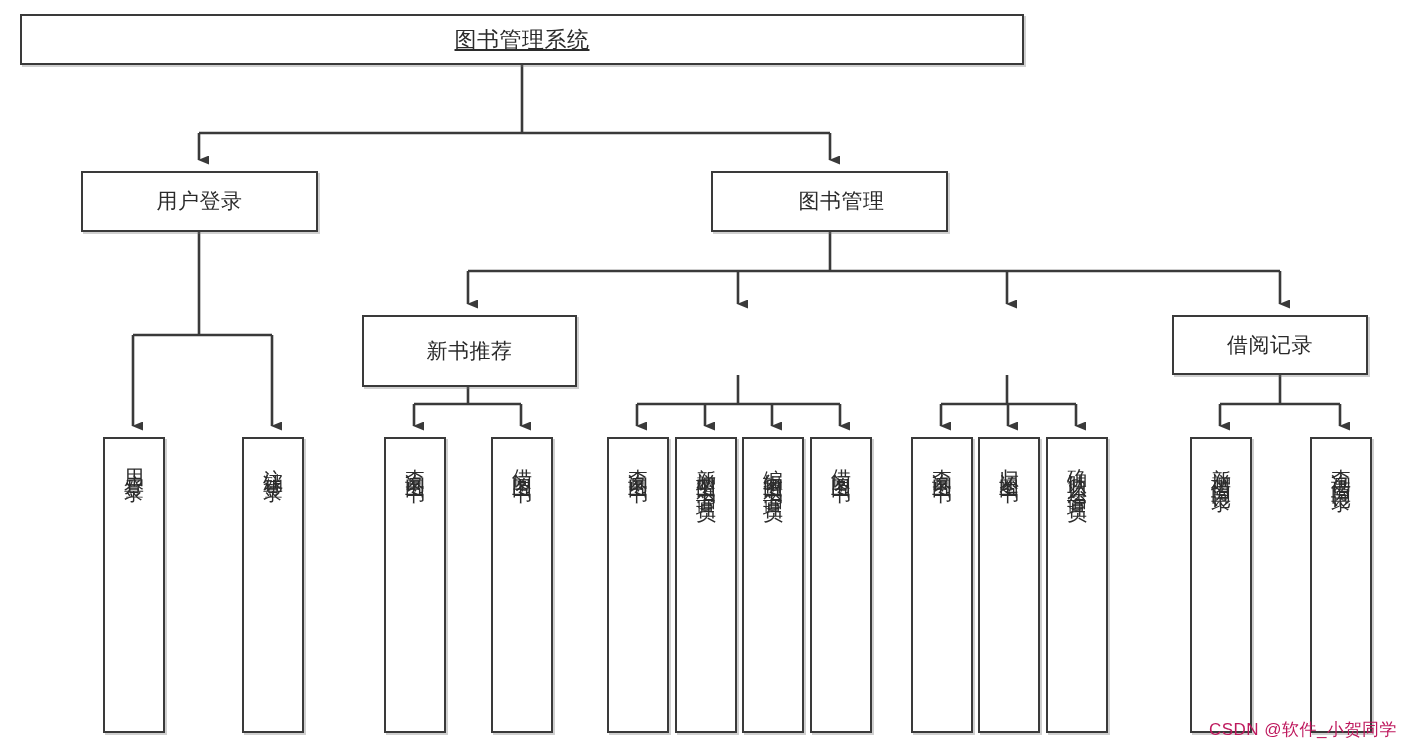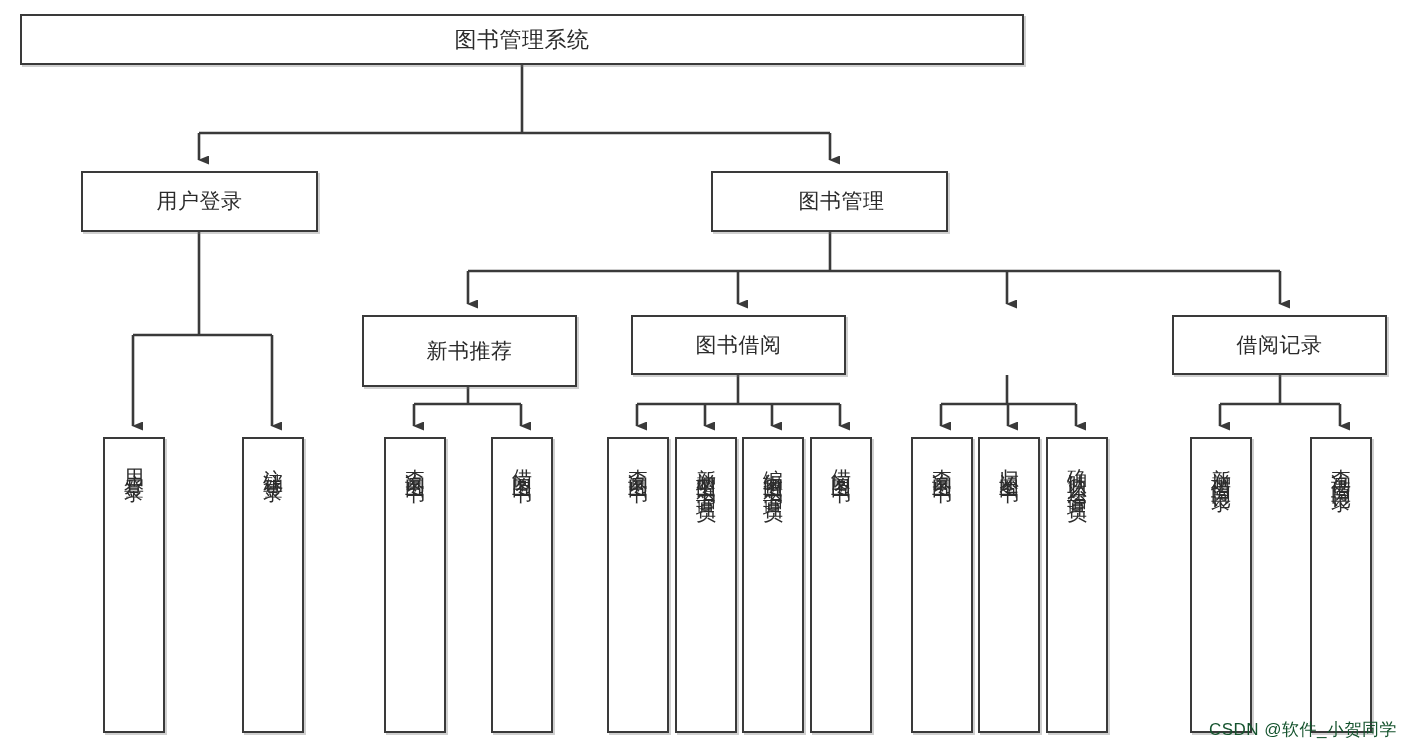--- a/index.html
+++ b/index.html
@@ -49,30 +49,30 @@
     padding-top: 14px;
   }
   .node.vertical .label {
     writing-mode: vertical-rl;
     text-orientation: upright;
     font-size: 20px;
     line-height: 1.45;
     letter-spacing: 5px;
     white-space: normal;
   }
-  .node.root .label   { font-size: 22px; }
+  .node.root .label   { font-size: 22px; text-decoration: underline; }
   .node.level2 .label { font-size: 21px; }
   .node.level3 .label { font-size: 21px; }
 
   #watermark {
     position: absolute;
     right: 8px;
     bottom: 6px;
     font-size: 17px;
-    color: #14532d;
+    color: #be185d;
     letter-spacing: 0.5px;
     z-index: 5;
     user-select: none;
   }
 </style>
 </head>
 <body>
 
 <div id="canvas">
 
@@ -133,24 +133,21 @@
   <div class="node level2" style="left:81px; top:171px; width:237px; height:61px;">
     <span class="label">用户登录</span>
   </div>
   <div class="node level2" style="left:711px; top:171px; width:237px; height:61px;padding-left:24px;">
     <span class="label">图书管理</span>
   </div>
 
   <div class="node level3" style="left:362px; top:315px; width:215px; height:72px;">
     <span class="label">新书推荐</span>
   </div>
-  <div class="node level3" style="left:631px; top:315px; width:215px; height:60px;">
-    <span class="label">图书借阅</span>
-  </div>
-  <div class="node level3" style="left:1172px; top:315px; width:215px; height:60px;">
+  <div class="node level3" style="left:1172px; top:315px; width:196px; height:60px;">
     <span class="label">借阅记录</span>
   </div>
 
   <div class="node vertical" style="left:103px; top:437px; width:62px; height:296px;">
     <span class="label">用户登录</span>
   </div>
   <div class="node vertical" style="left:242px; top:437px; width:62px; height:296px;">
     <span class="label">注销登录</span>
   </div>
 

